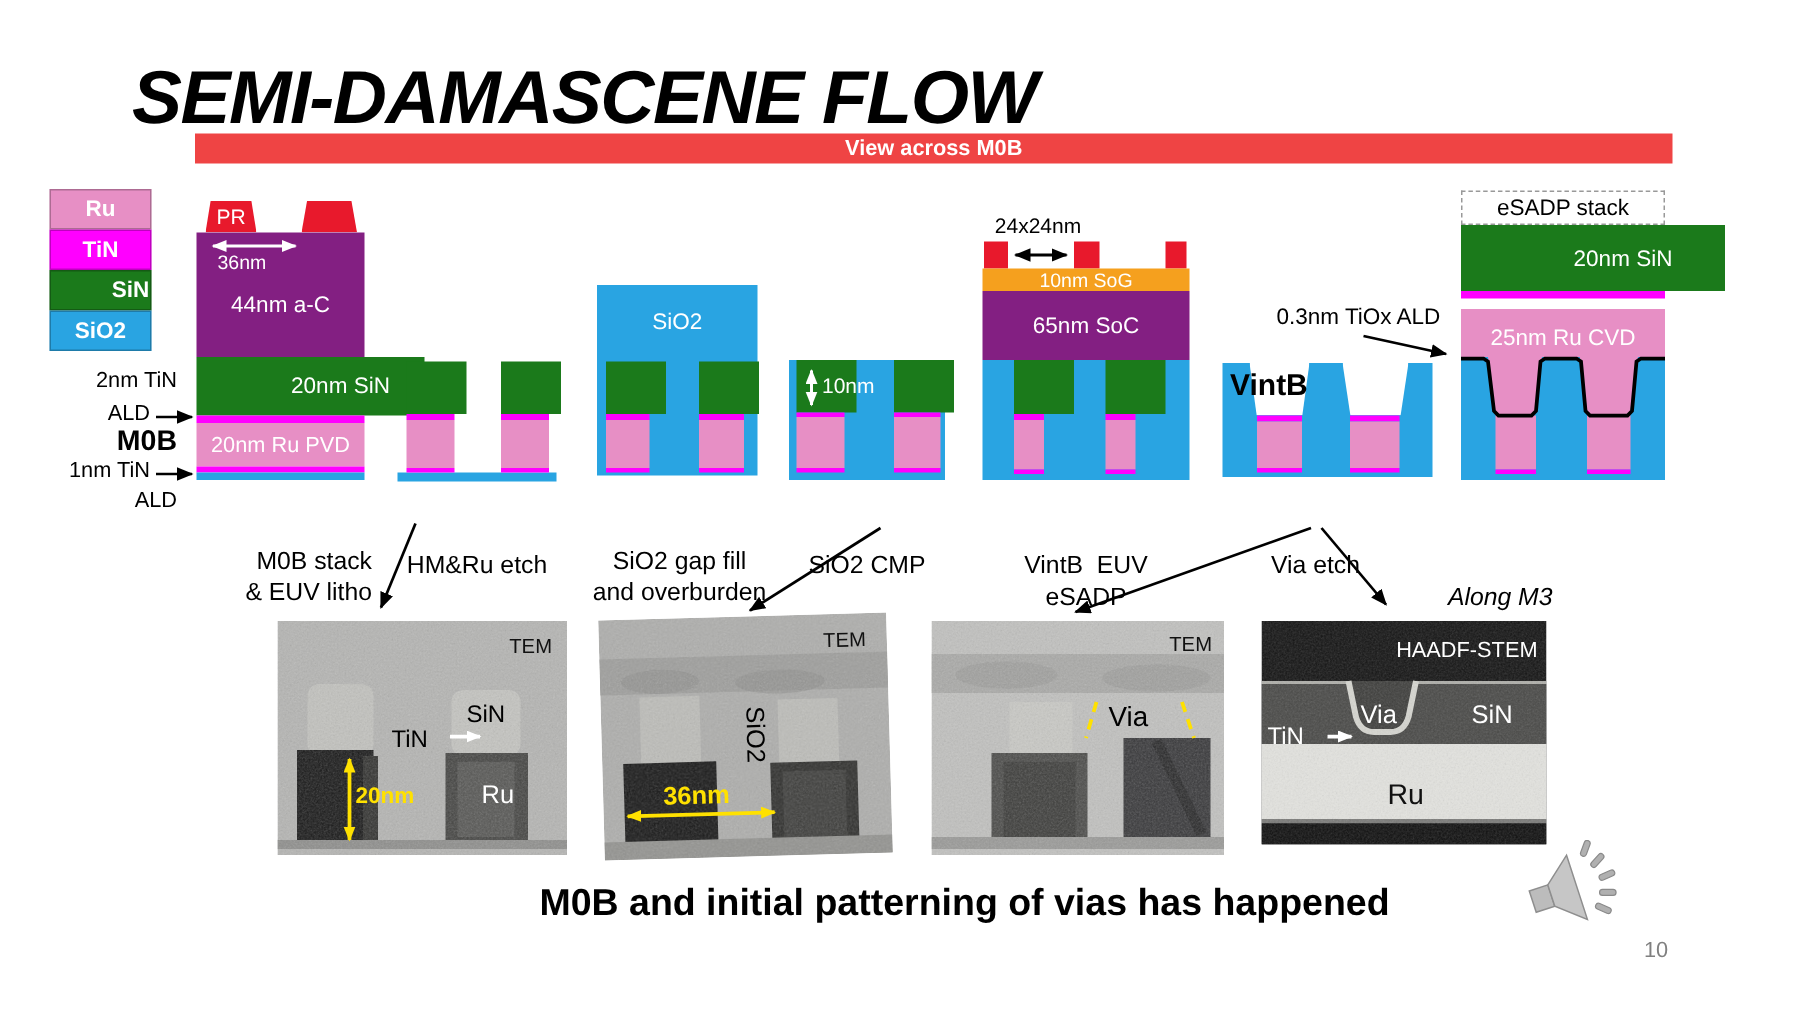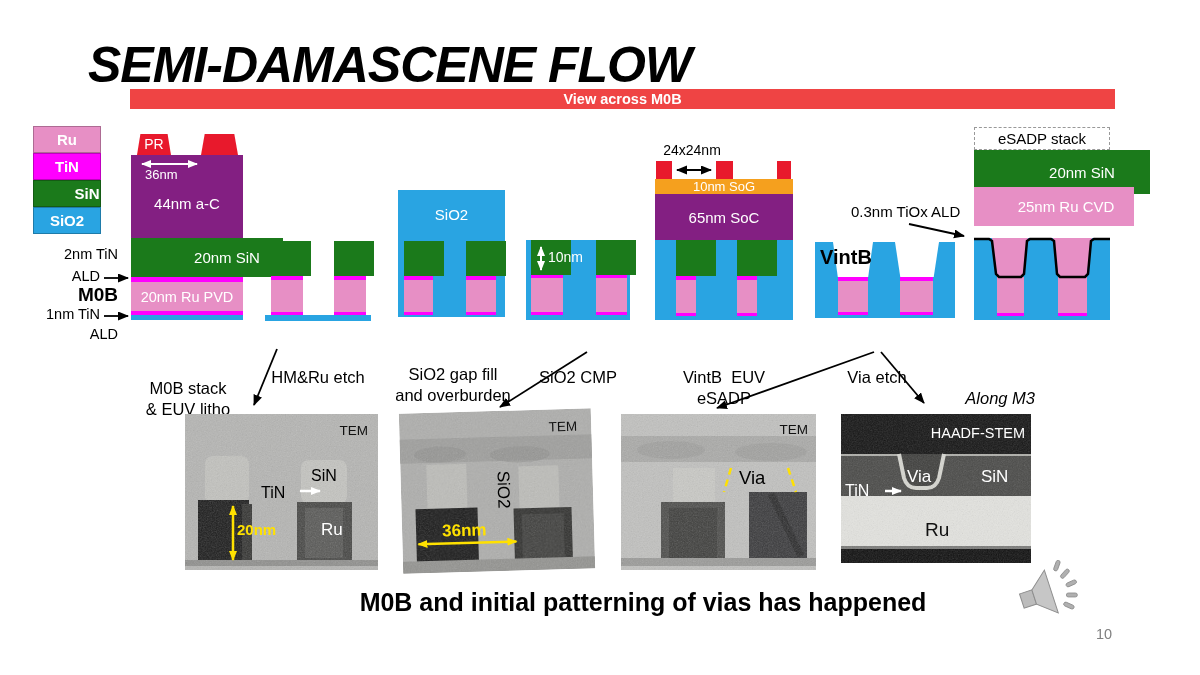--- a/index.html
+++ b/index.html
@@ -166,34 +166,34 @@
   <div class="abs" style="left:900px;top:277px;width:33px;">
     <div class="c-mag" style="height:4px;"></div>
       <div class="c-pink" style="height:31px;"></div>
       <div class="c-mag" style="height:3px;"></div>
   </div>
   <div class="abs" style="left:820px;top:246px;font-weight:bold;font-size:20px;">VintB</div>
 
   <div class="abs flexc" style="left:974px;top:127px;width:136px;height:23px;border:1.5px dashed #999;box-sizing:border-box;background:#fff;font-size:15px;">eSADP stack</div>
   <div class="abs c-green flexc wtxt lab" style="left:974px;top:150px;width:136px;height:44px;">20nm SiN</div>
   <div class="abs c-mag" style="left:974px;top:194px;width:136px;height:5px;"></div>
-  <div class="abs c-pink flexc wtxt lab" style="left:974px;top:187px;width:136px;height:39px;padding-left:24px;">25nm Ru CVD</div>
+  <div class="abs c-pink flexc wtxt lab" style="left:974px;top:206px;width:136px;height:39px;">25nm Ru CVD</div>
   <div class="abs c-blue" style="left:974px;top:238px;width:136px;height:82px;"></div>
   <div class="abs c-pink" style="left:992px;top:238px;width:36px;height:38px;clip-path:polygon(0 0,100% 0,86% 100%,14% 100%);"></div>
   <div class="abs c-pink" style="left:1053px;top:238px;width:39px;height:38px;clip-path:polygon(0 0,100% 0,86% 100%,14% 100%);"></div>
   <div class="abs" style="left:997px;top:277px;width:27px;">
     <div class="c-pink" style="height:36px;"></div>
       <div class="c-mag" style="height:3px;"></div>
   </div>
   <div class="abs" style="left:1058px;top:277px;width:29px;">
     <div class="c-pink" style="height:36px;"></div>
       <div class="c-mag" style="height:3px;"></div>
   </div>
 
-  <div class="abs cap" style="left:128px;top:336px;width:120px;">
+  <div class="abs cap" style="left:128px;top:322px;width:120px;text-align:right;">
     <div>M0B stack</div><div>&amp; EUV litho</div></div>
   <div class="abs cap" style="left:258px;top:325px;width:120px;">
     <div>HM&amp;Ru etch</div></div>
   <div class="abs cap" style="left:392px;top:322px;width:122px;">
     <div>SiO2 gap fill</div><div>and overburden</div></div>
   <div class="abs cap" style="left:518px;top:325px;width:120px;">
     <div>SiO2 CMP</div></div>
   <div class="abs cap" style="left:664px;top:325px;width:120px;">
     <div>VintB  EUV</div><div>eSADP</div></div>
   <div class="abs cap" style="left:817px;top:325px;width:120px;">

